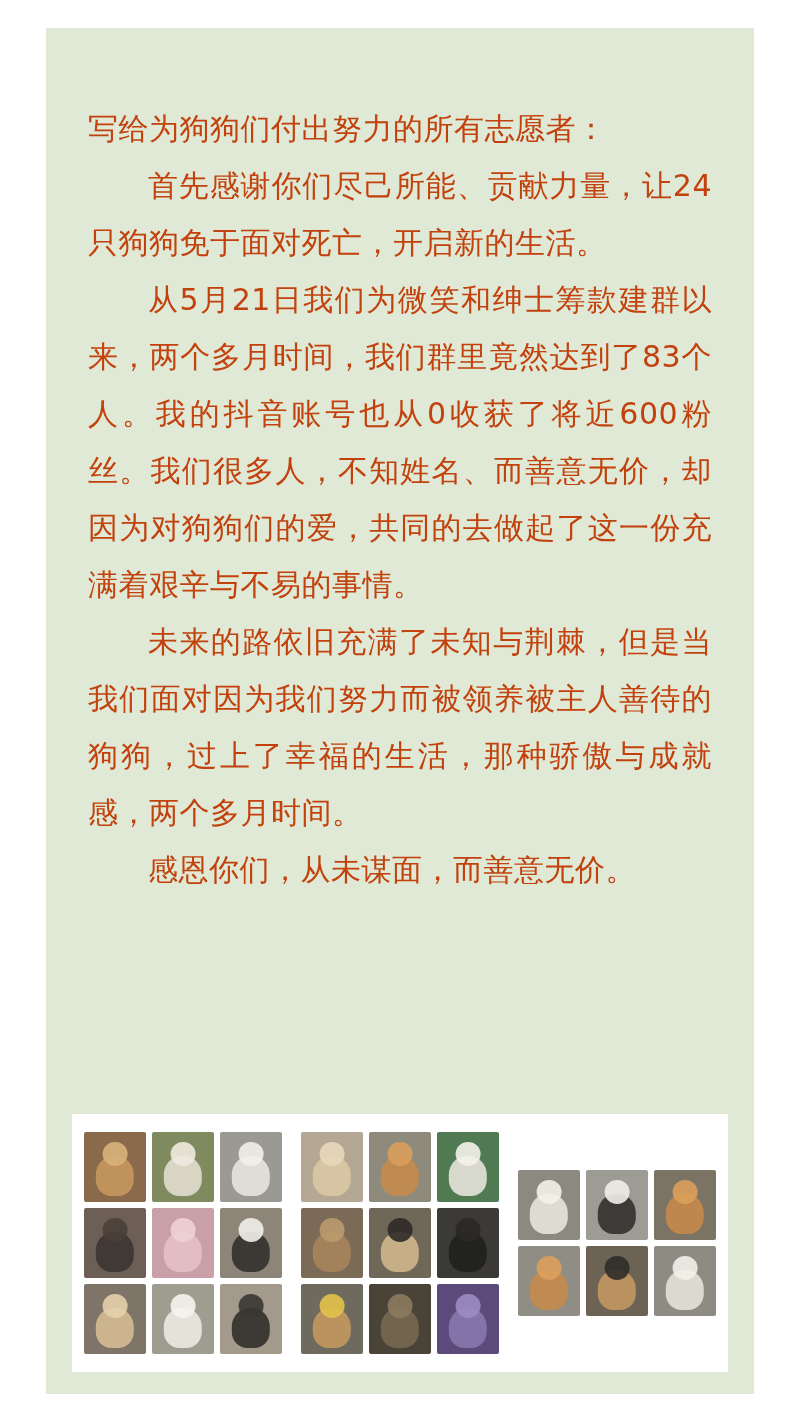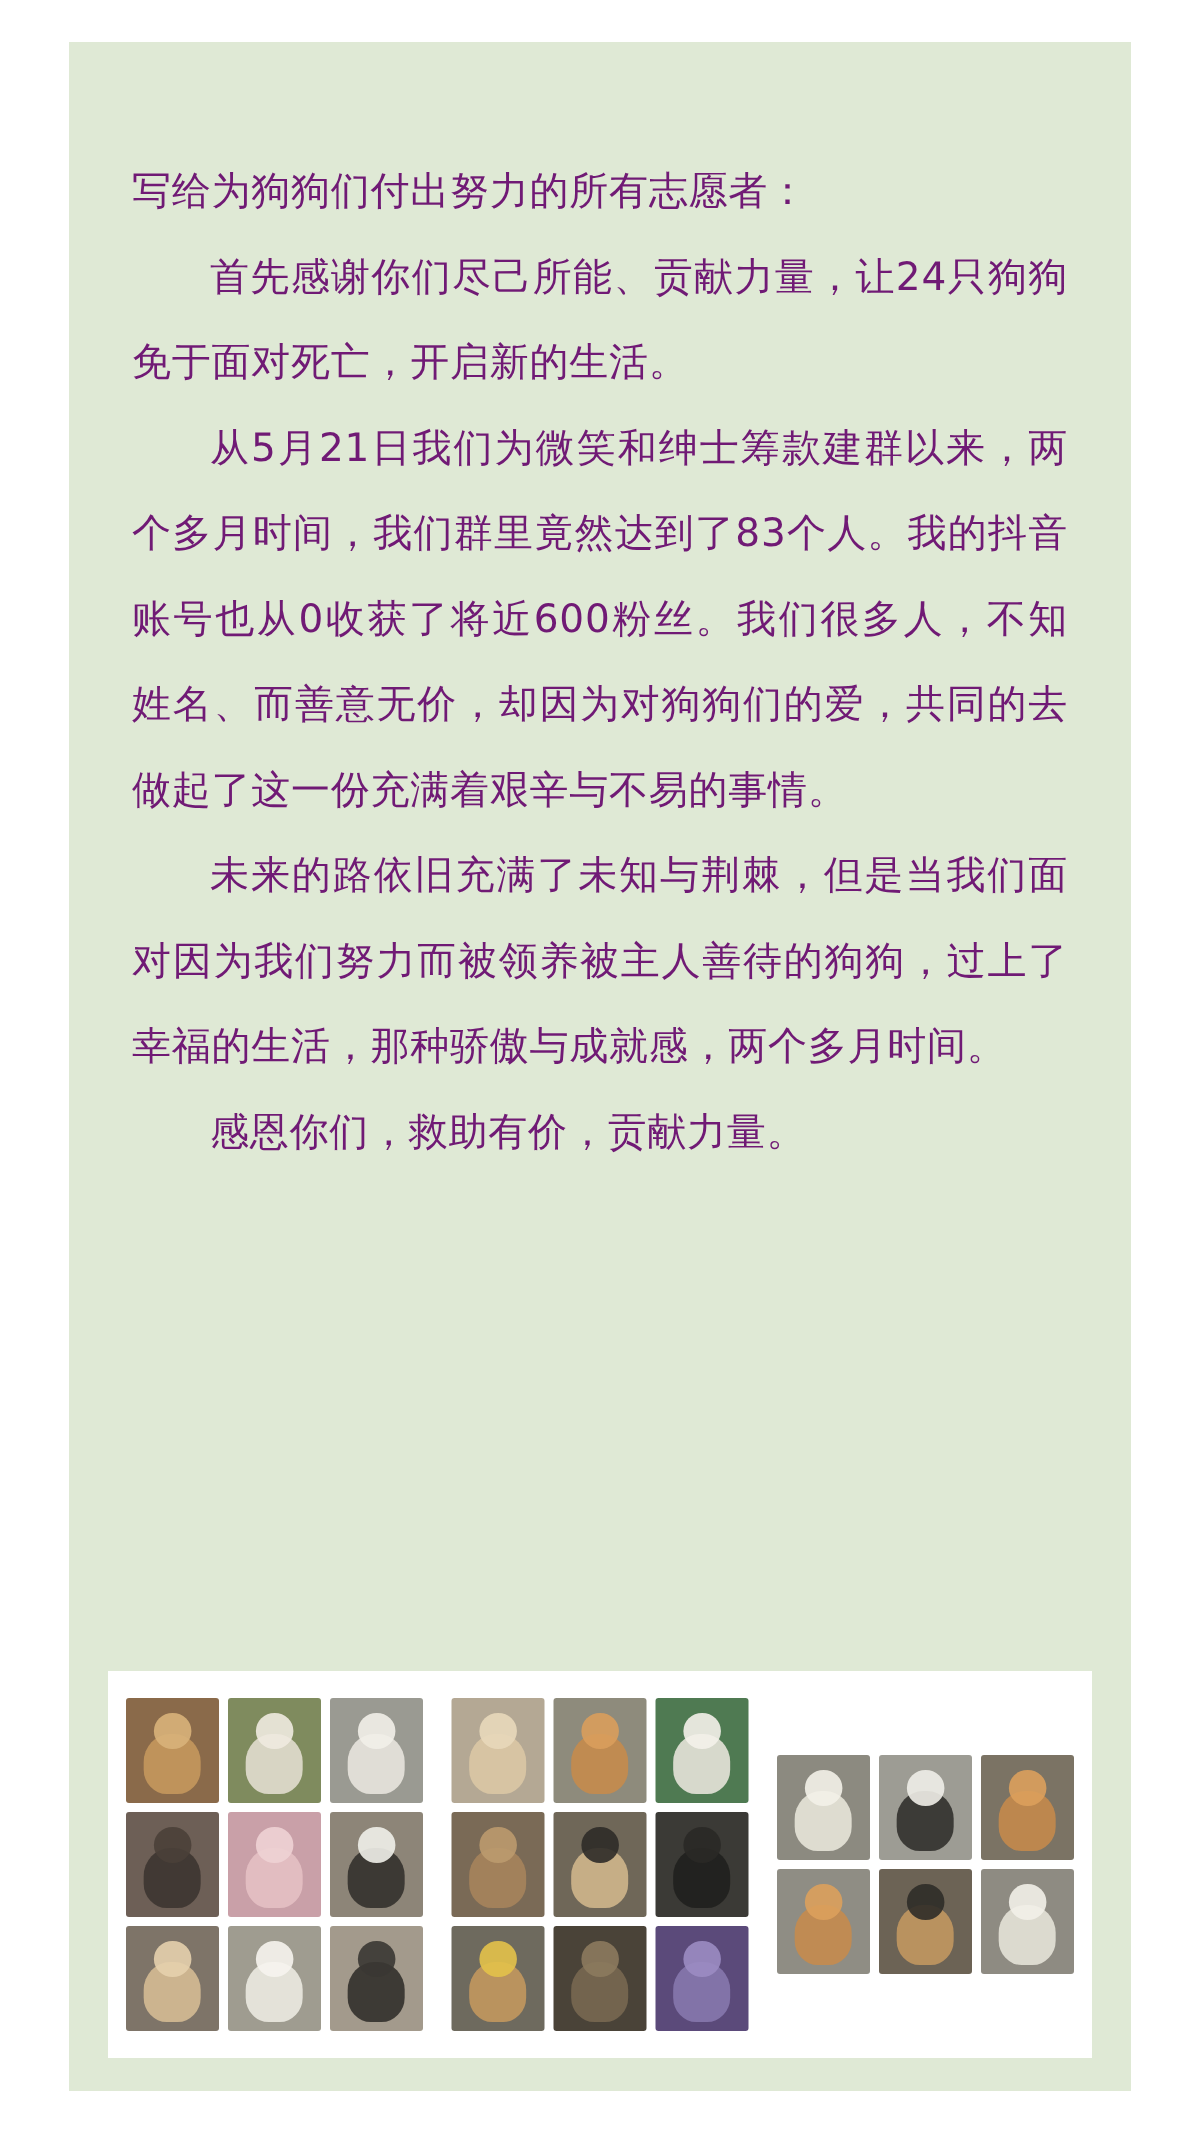--- a/index.html
+++ b/index.html
@@ -23,22 +23,22 @@
   .card {
     width: 708px;
     height: 1366px;
     background: #dfe9d5;
     box-sizing: border-box;
     padding: 72px 42px 0 42px;
     position: relative;
     overflow: hidden;
   }
   .letter {
-    color: #701a75;
-    font-size: 26px;
+    color: #c2410c;
+    font-size: 30px;
     line-height: 57px;
     letter-spacing: 0.5px;
     text-align: justify;
     text-justify: inter-ideograph;
   }
   .letter p {
     margin: 0;
   }
   .indent {
     text-indent: 2em;
@@ -95,21 +95,21 @@
 <body>
 
 <div class="page">
   <div class="card">
 
     <div class="letter">
       <p>写给为狗狗们付出努力的所有志愿者：</p>
       <p class="indent">首先感谢你们尽己所能、贡献力量，让24只狗狗免于面对死亡，开启新的生活。</p>
       <p class="indent">从5月21日我们为微笑和绅士筹款建群以来，两个多月时间，我们群里竟然达到了83个人。我的抖音账号也从0收获了将近600粉丝。我们很多人，不知姓名、而善意无价，却因为对狗狗们的爱，共同的去做起了这一份充满着艰辛与不易的事情。</p>
       <p class="indent">未来的路依旧充满了未知与荆棘，但是当我们面对因为我们努力而被领养被主人善待的狗狗，过上了幸福的生活，那种骄傲与成就感，两个多月时间。</p>
-      <p class="indent">感恩你们，救助有价，贡献力量。</p>
+      <p class="indent">感恩你们，从未谋面，而善意无价。</p>
     </div>
 
     <div class="photo-panel" id="photo-panel">
         <div class="photo-group">
           <div class="photo" style="background: rgb(138, 106, 74);">
             <div class="dog" style="background: rgb(200, 154, 94);"></div>
             <div class="head" style="background: rgb(216, 178, 122);"></div>
           </div>
           <div class="photo" style="background: rgb(127, 139, 94);">
             <div class="dog" style="background: rgb(232, 226, 214);"></div>

